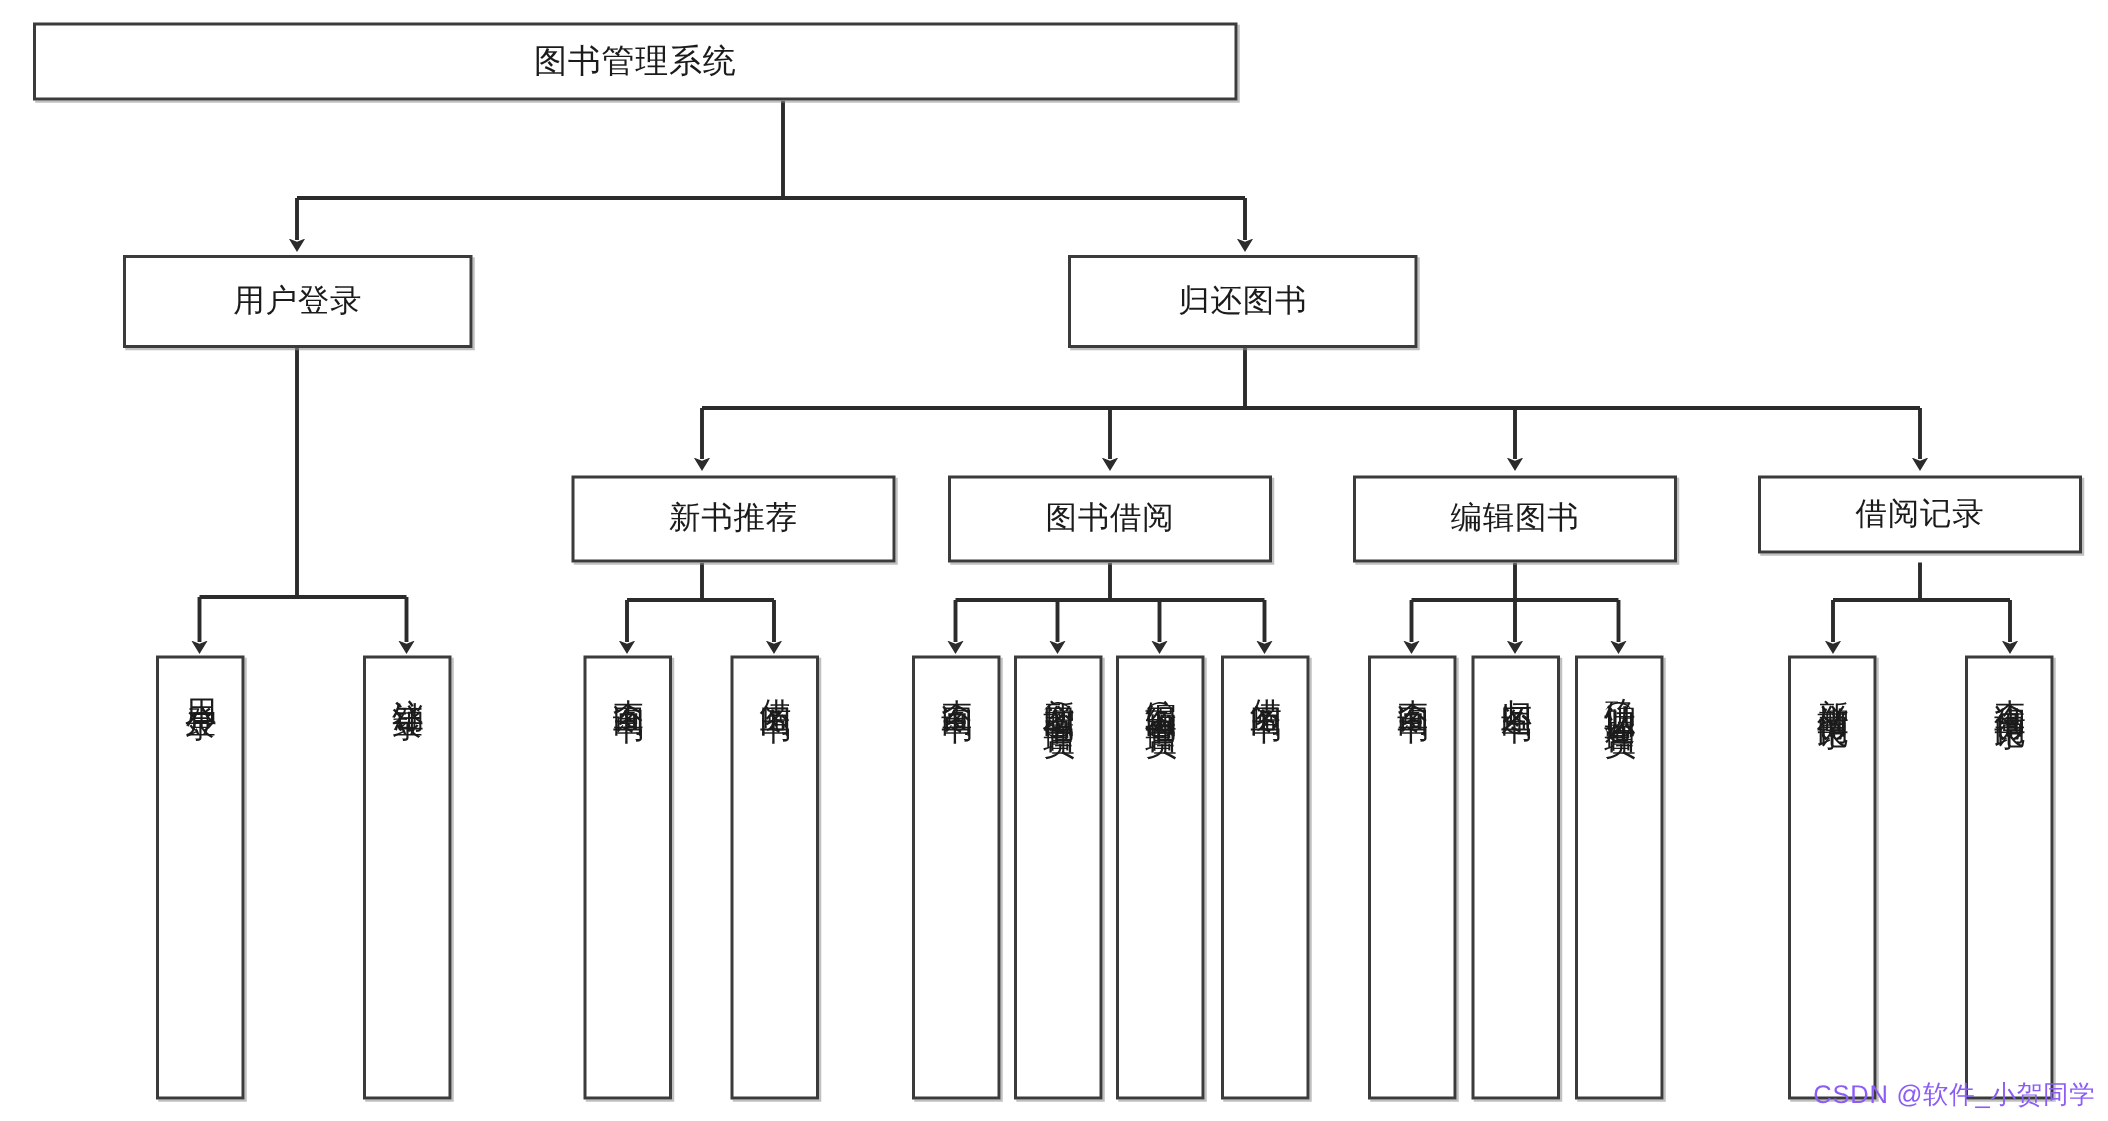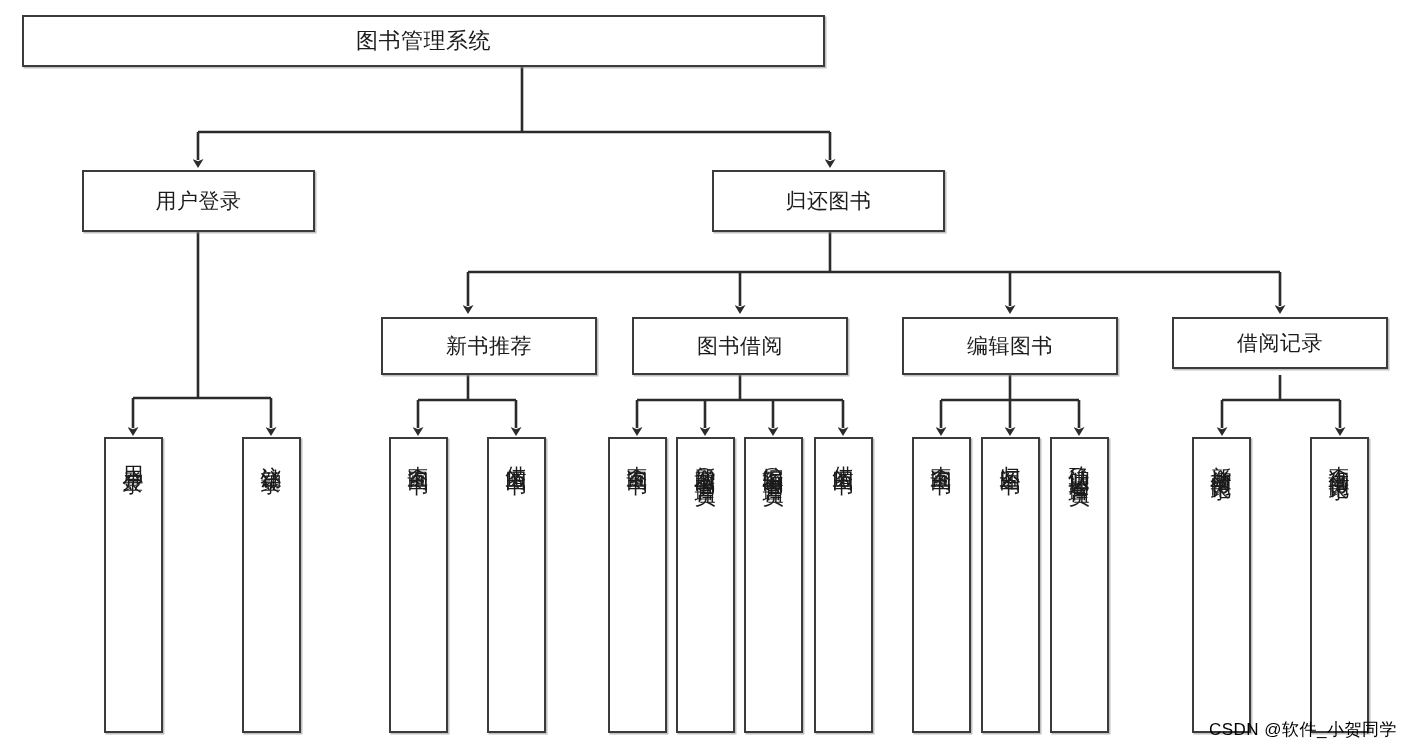--- a/index.html
+++ b/index.html
@@ -62,21 +62,21 @@
     font-size: 21px;
     line-height: 1.0;
     letter-spacing: 3px;
     white-space: nowrap;
   }
   #watermark {
     position: absolute;
     right: 8px;
     bottom: 6px;
     font-size: 17px;
-    color: #000000;
+    color: #8b5cf6;
     letter-spacing: 0.5px;
     white-space: nowrap;
     user-select: none;
     text-align: right;
   }
 </style>
 </head>
 <body>
 
 <div id="diagram-root">

